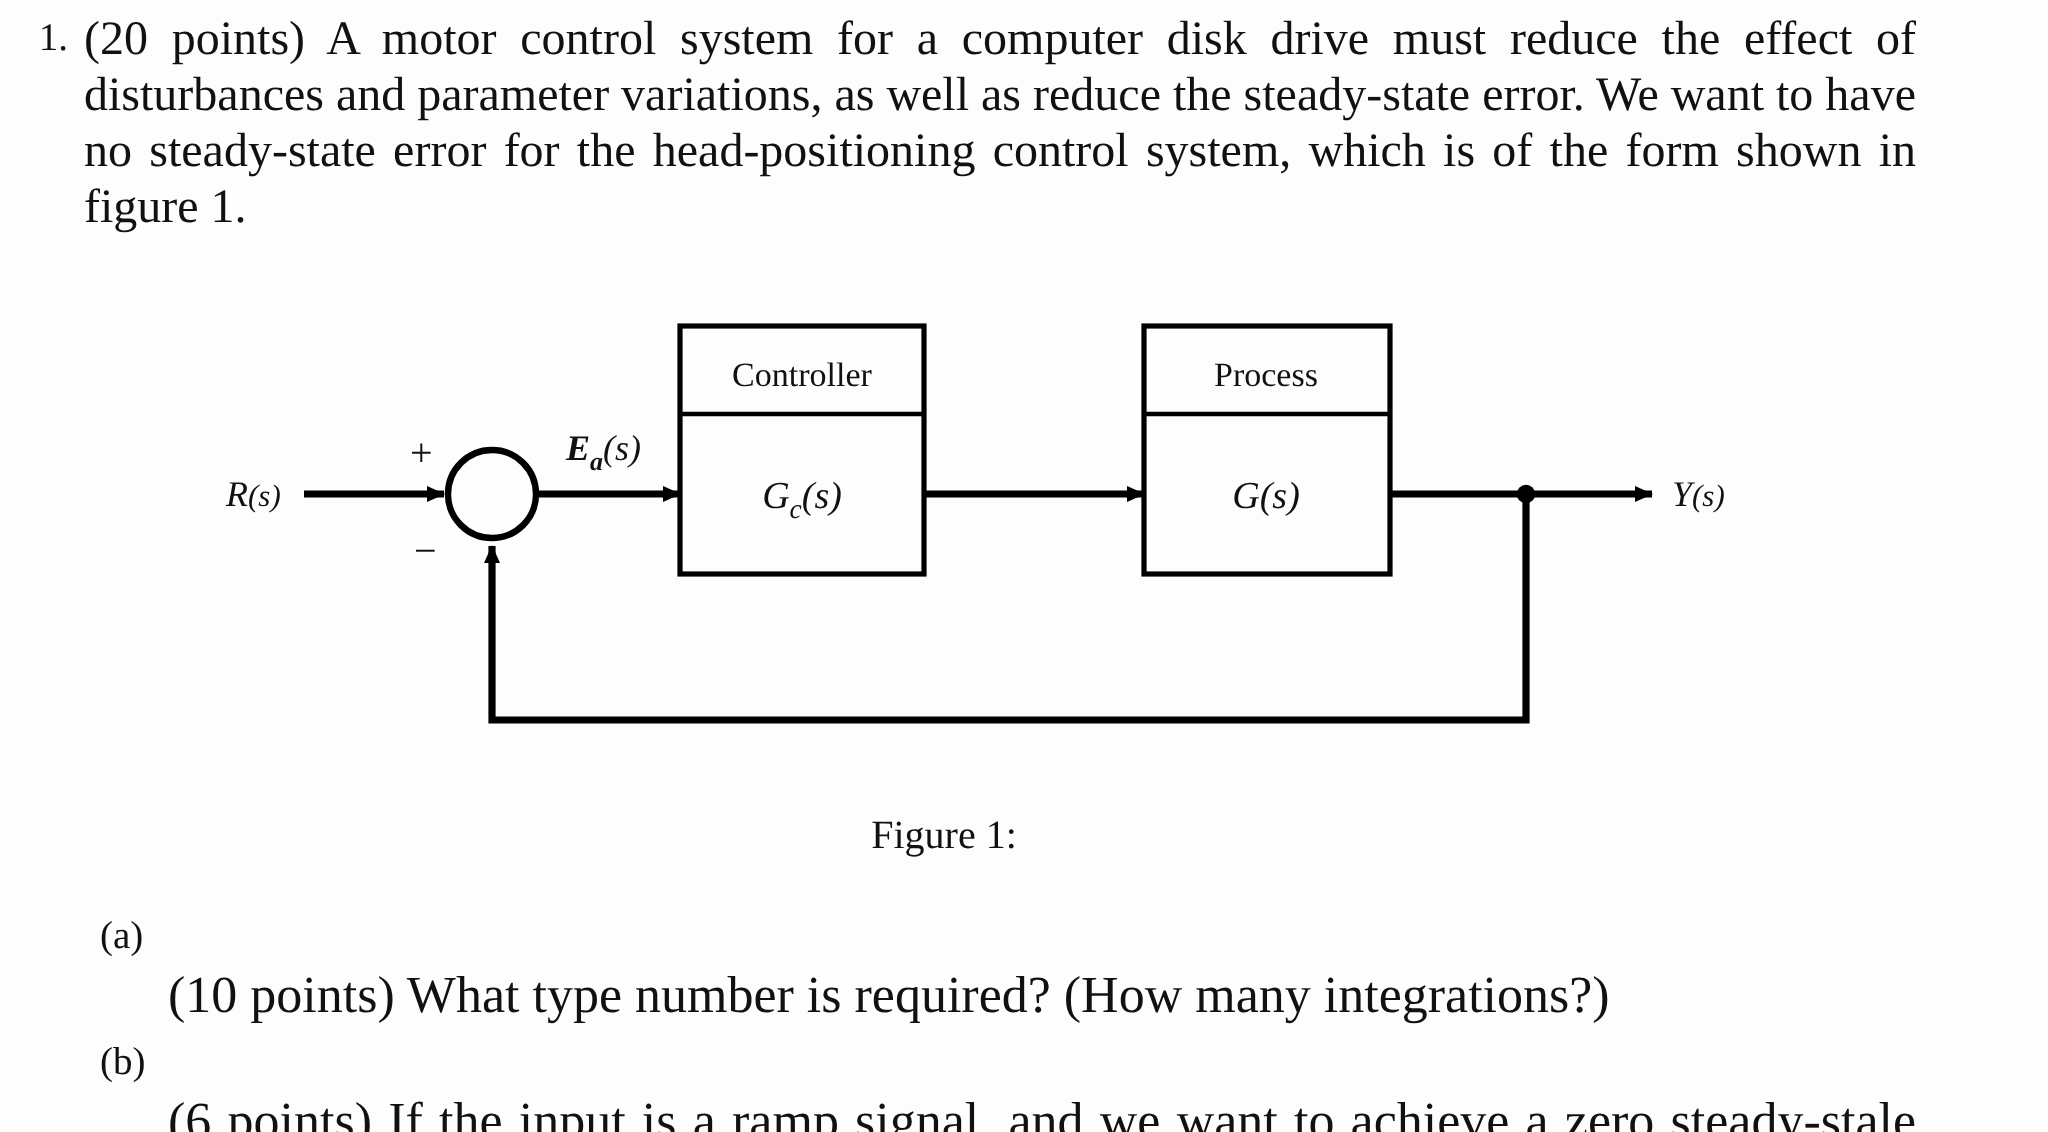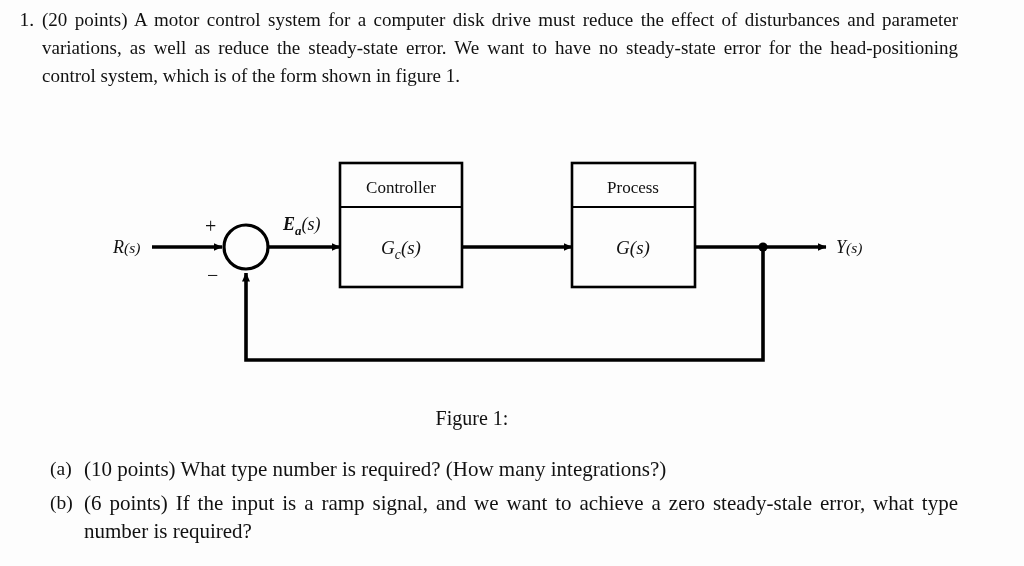--- a/index.html
+++ b/index.html
@@ -30,21 +30,21 @@
   .prob-marker {
     width: 34px;
     flex: 0 0 34px;
     text-align: right;
     padding-right: 8px;
     font-size: 19.5px;
     line-height: 28px;
   }
   .prob-body {
     flex: 1 1 auto;
-    font-size: 19px;
+    font-size: 24px;
     line-height: 28px;
     text-align: justify;
     text-justify: inter-word;
     padding-right: 42px;
   }
 
   
   .figure {
     position: absolute;
     left: 0;
@@ -111,25 +111,26 @@
     width: 84px;
     flex: 0 0 84px;
     text-align: left;
     padding-left: 50px;
     box-sizing: border-box;
     font-size: 19.5px;
     line-height: 28px;
   }
   .sub-body {
     flex: 1 1 auto;
-    font-size: 21px;
+    font-size: 26px;
     line-height: 28px;
     text-align: justify;
     text-justify: inter-word;
     padding-right: 42px;
+    margin-top: 29px;
   }
 </style>
 </head>
 <body>
 
 <div class="problem">
   <div class="prob-row">
     <div class="prob-marker">1.</div>
     <div class="prob-body">(20 points) A motor control system for a computer disk drive must reduce the effect of disturbances and parameter variations, as well as reduce the steady-state error. We want to have no steady-state error for the head-positioning control system, which is of the form shown in figure 1.</div>
   </div>

